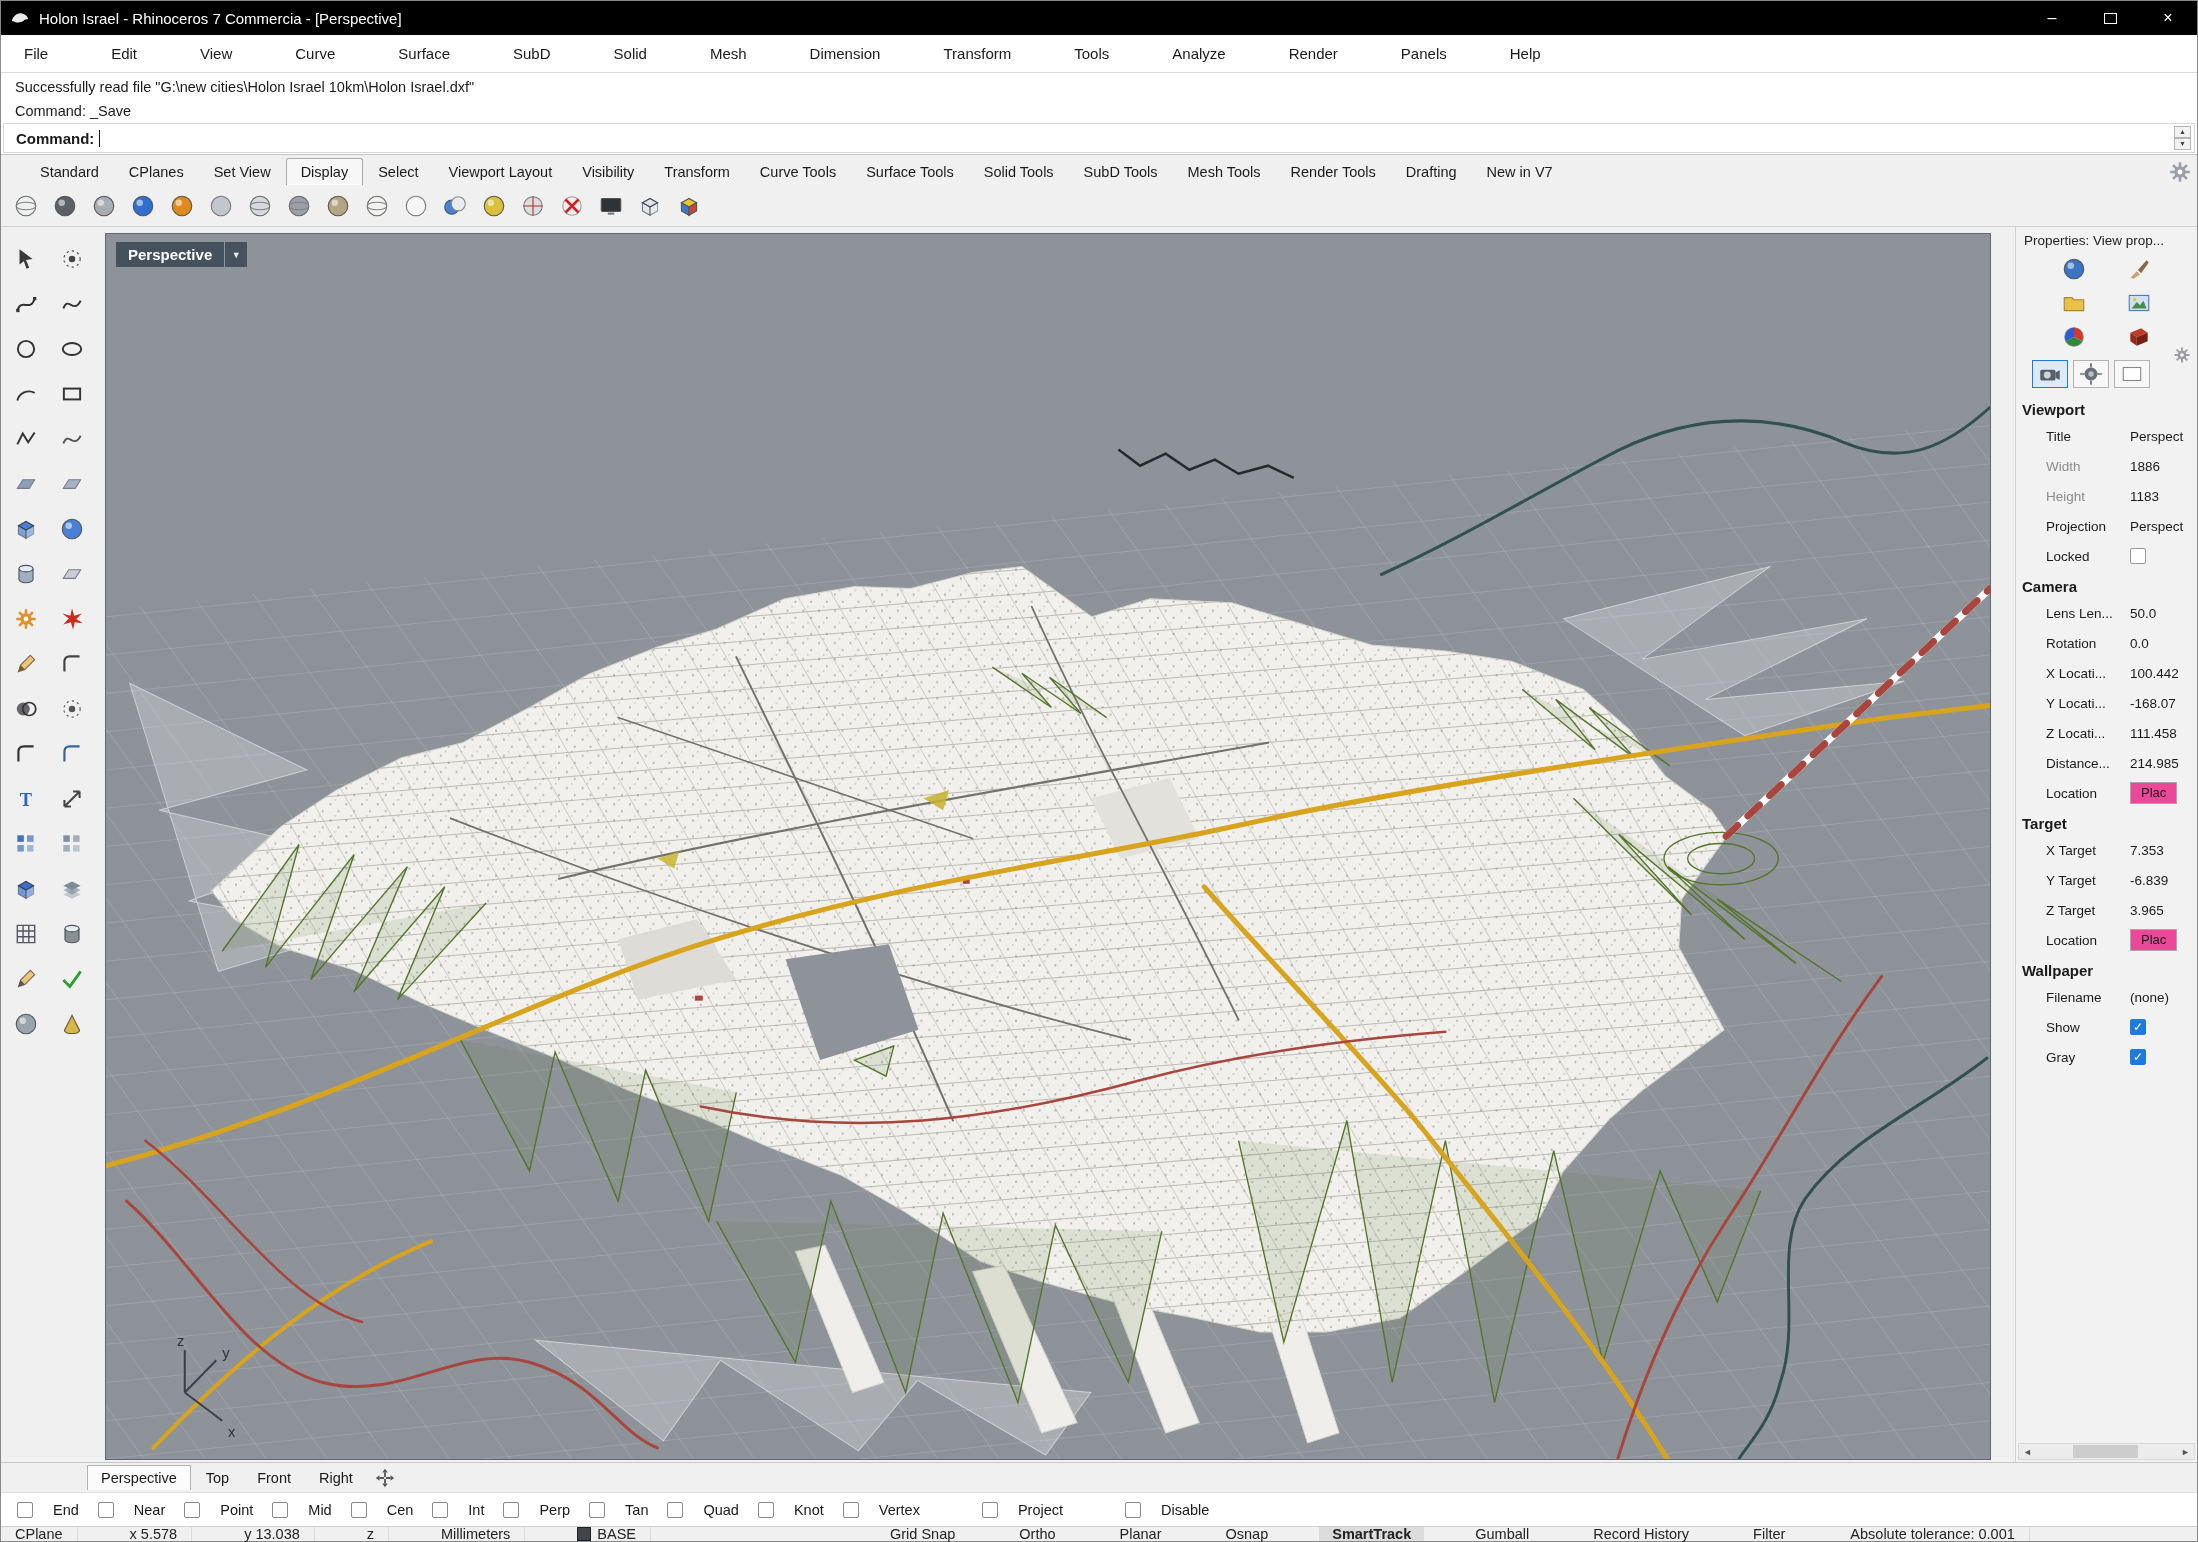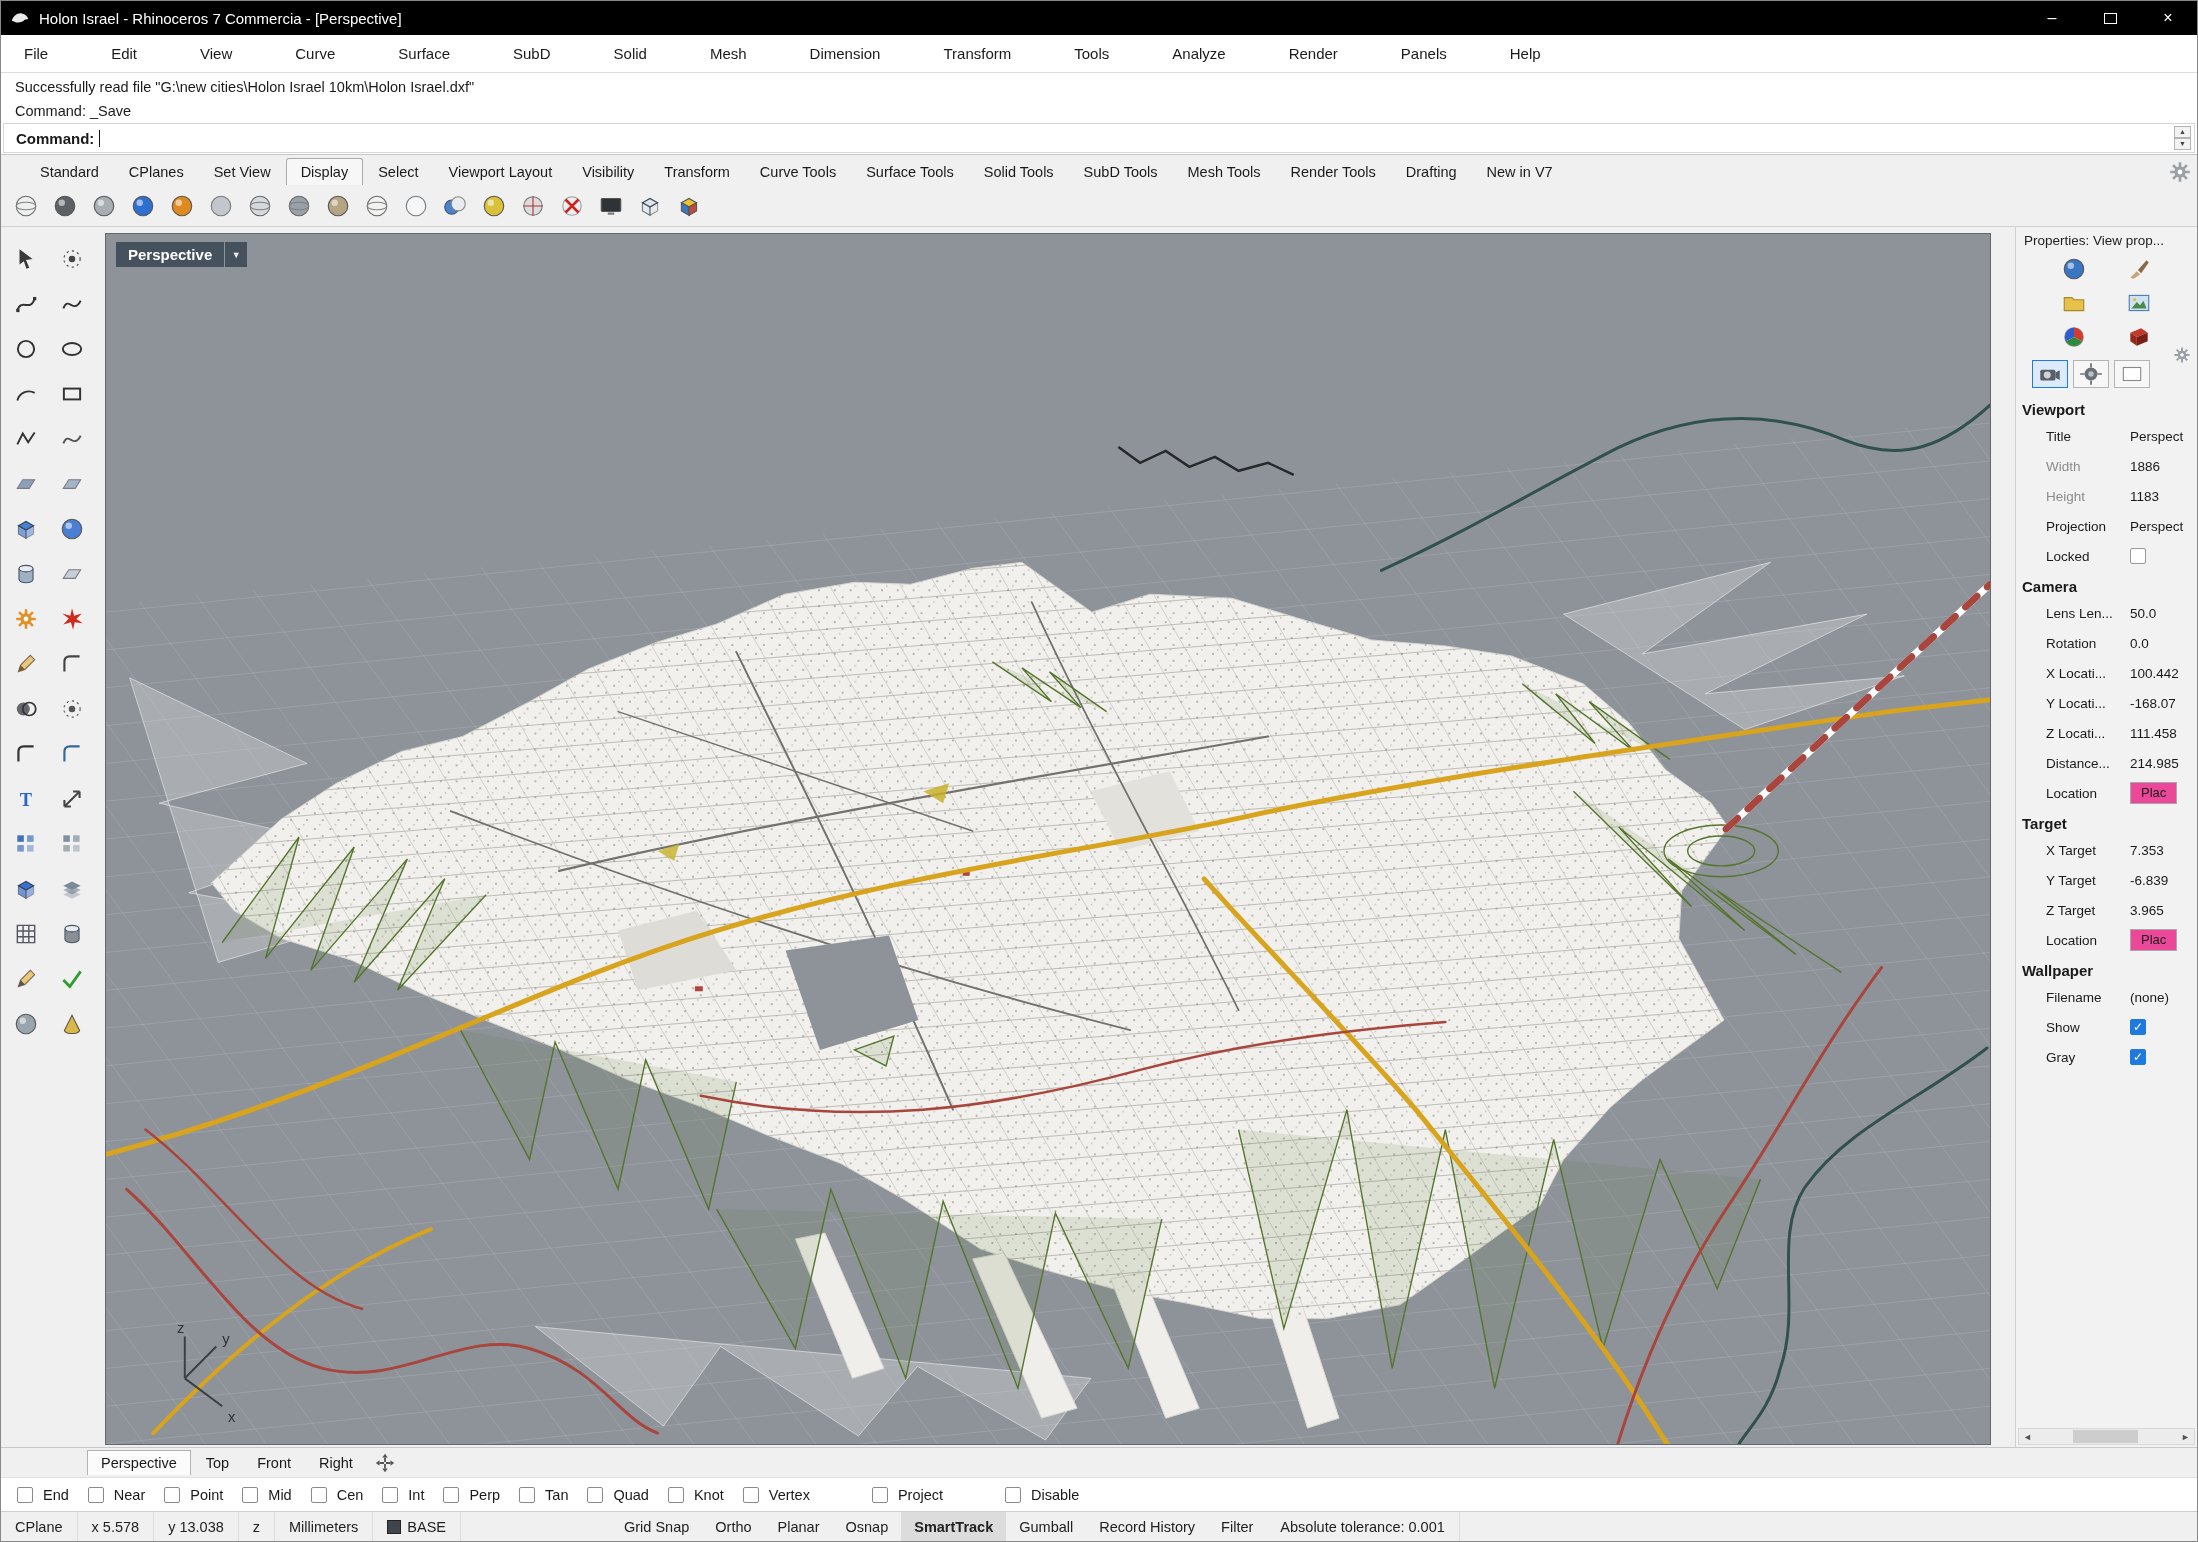--- a/index.html
+++ b/index.html
@@ -73,25 +73,25 @@
   .rp-hscroll .track { flex:1; position:relative; height:100%; }
   .rp-hscroll .thumb { position:absolute; left:26%; width:46%; top:1px; bottom:1px; background:#cdcdcd; }
 
   
   .viewtabs { height:30px; background:#f0f0f0; border-top:1px solid #c9c9c9; display:flex; align-items:center; padding-left:86px; gap:2px; flex:0 0 auto; font-size:14.5px; }
   .vtab { padding:4px 13px; }
   .vtab.active { background:#fbfbfb; border:1px solid #b2b2b2; border-bottom:none; }
   .pan-ic { width:22px; height:22px; display:flex; align-items:center; justify-content:center; margin-left:6px; }
 
   .osnapbar { height:34px; background:#fff; border-top:1px solid #e0e0e0; display:flex; align-items:center; padding-left:16px; gap:19px; flex:0 0 auto; font-size:14.5px; }
-  .os-item { display:flex; align-items:center; gap:10px; }
+  .os-item { display:flex; align-items:center; gap:20px; }
   .os-item.gap { margin-left:30px;padding-left:13px; }
   .os-box { width:16px; height:16px; border:1px solid #8a8a8a; background:#fff; border-radius:2px; }
 
-  .statusbar { height:30px; background:#f0f0f0; border-top:1px solid #cfcfcf; display:flex; align-items:center; flex:0 0 auto; font-size:14.5px; color:#222; }
+  .statusbar { height:15px; background:#f0f0f0; border-top:1px solid #cfcfcf; display:flex; align-items:center; flex:0 0 auto; font-size:14.5px; color:#222;gap:38px; }
   .sb-cell { padding:0 14px; border-right:1px solid #ddd; display:flex; align-items:center; gap:6px; height:100%; white-space:nowrap; }
   .sb-cell.toggle { border-right:none; padding:0 13px; }
   .sb-cell.active { font-weight:bold; background:#dcdcdc; }
   .sb-spacer { width:150px; }
   .sb-swatch { width:14px; height:14px; background:#3f454a; border:1px solid #222; display:inline-block; }
 </style>
 </head>
 <body>
 
 <div id="app">

